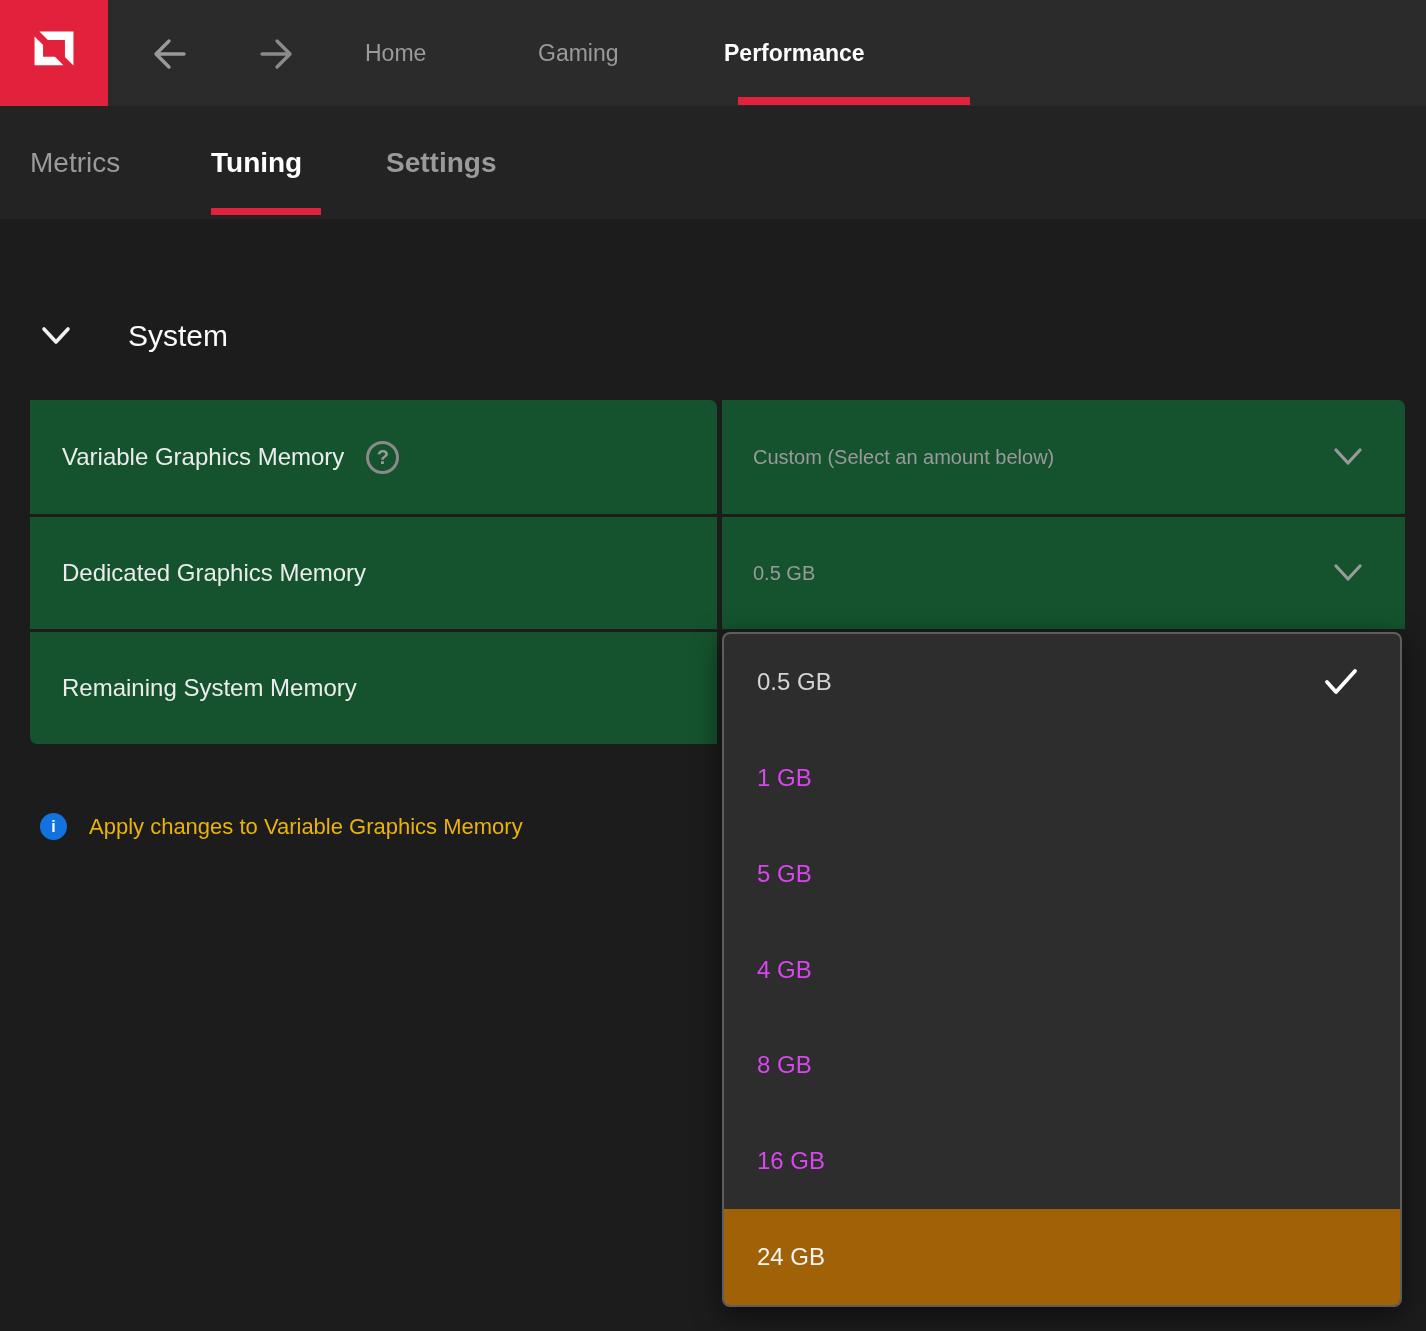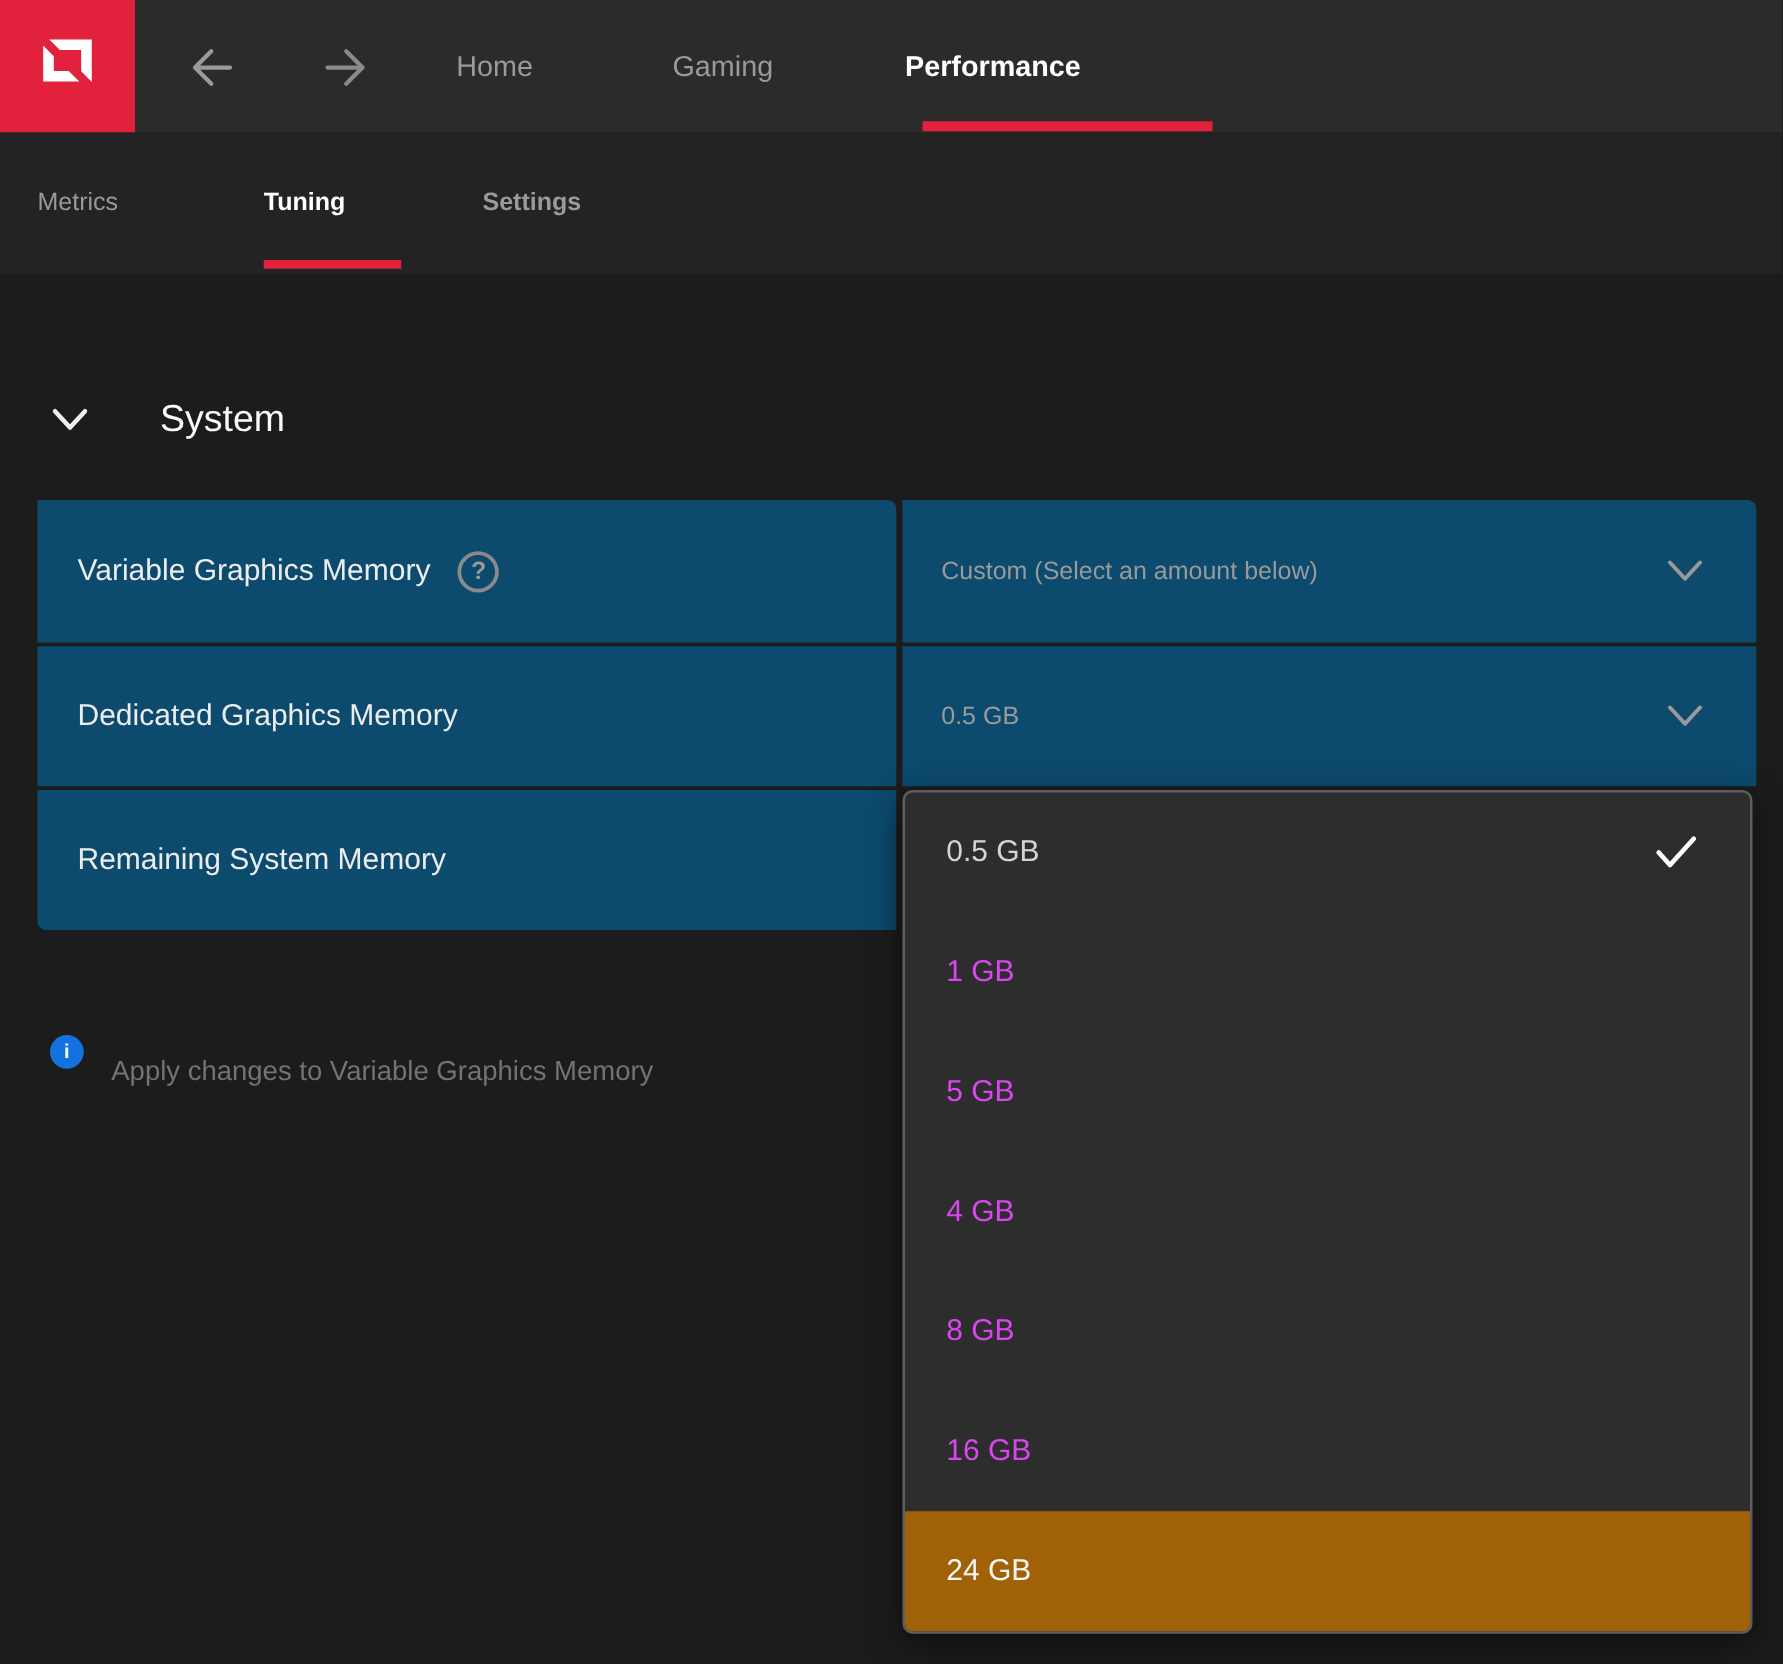--- a/index.html
+++ b/index.html
@@ -16,33 +16,33 @@
   .nav-item{position:absolute;top:0;height:106px;display:flex;align-items:center;
             font-size:23px;color:#9a9a9a;cursor:pointer;}
   .nav-home{left:365px;}
   .nav-gaming{left:538px;}
   .nav-perf{left:724px;color:#ffffff;font-weight:700;}
   .perf-underline{position:absolute;left:738px;top:97px;width:232px;height:8px;background:var(--accent,#e2213c);}
 
   
   .subbar{position:absolute;left:0;top:106px;width:1426px;height:113px;background:#232323;}
   .subtab{position:absolute;top:0;height:100%;display:flex;align-items:center;
-          font-size:20px;color:#9a9a9a;cursor:pointer;}
+          font-size:28px;color:#9a9a9a;cursor:pointer;}
   .subtab-metrics{left:30px;}
   .subtab-tuning{left:211px;color:#ffffff;font-weight:700;}
   .subtab-settings{left:386px;font-weight:bold;}
   .tuning-underline{position:absolute;left:211px;bottom:4px;width:110px;height:7px;background:var(--accent,#e2213c);}
 
   
   .section-header{position:absolute;left:40px;top:314px;height:44px;display:flex;align-items:center;cursor:pointer;}
   .section-chevron{width:32px;height:22px;margin-right:32px;}
   .section-title{font-size:30px;color:#fafafa;margin-left:24px;}
 
   
-  .panel{position:absolute;background:#0c4a6e;}
+  .panel{position:absolute;background:#14532d;}
   .panel.left{left:30px;width:687px;}
   .panel.right{left:722px;width:683px;cursor:pointer;}
   .row-y0{top:400px;height:114px;}
   .row-y1{top:517px;height:112px;}
   .row-y2{top:632px;height:112px;}
   .rtl{border-radius:7px 0 0 0;}
   .rtr{border-radius:0 7px 0 0;}
   .rbl{border-radius:0 0 0 7px;}
   .row-label{position:absolute;left:32px;top:0;height:100%;display:flex;align-items:center;
              font-size:24px;color:#ececec;}
@@ -61,21 +61,21 @@
              font-size:24px;color:#d946ef;cursor:pointer;}
   .dd-option.selected{color:#d4d4d4;}
   .dd-option.highlighted{background:#a16207;color:#f4f4f4;}
   .dd-check{position:absolute;right:42px;top:50%;margin-top:-14px;width:34px;height:28px;}
 
   
   .note{position:absolute;left:40px;top:813px;display:flex;align-items:center;}
   .info-icon{width:27px;height:27px;border-radius:50%;background:var(--info,#1273e0);
              display:flex;align-items:center;justify-content:center;
              color:#ffffff;font-size:16px;font-weight:700;}
-  .note-text{margin-left:22px;font-size:22px;color:#737373;margin-top:31px;}
+  .note-text{margin-left:22px;font-size:22px;color:#eab308;}
 </style>
 </head>
 <body>
 
 <div class="stage">
 
   <div class="topbar">
     <div class="logo-box">
       <span>
         <svg width="50" height="50" viewBox="0 0 58 58">

